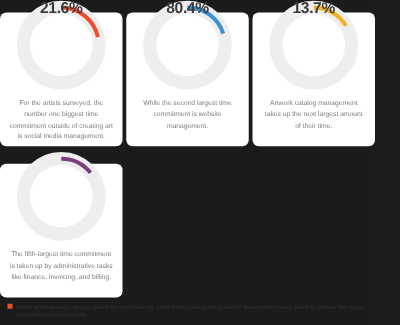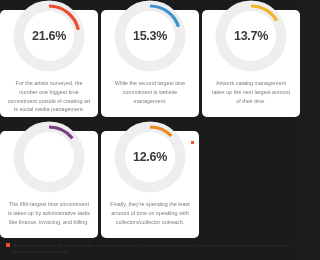--- a/index.html
+++ b/index.html
@@ -34,21 +34,21 @@
     align-items: center;
     overflow: visible;
     margin-top: 10px;
   }
   .gauge-wrap {
     position: relative;
     width: 72px;
     height: 72px;
     margin-top: -10px;
     display: flex;
-    align-items: center;
+    align-items: flex-start;
     justify-content: center;
   }
   .gauge-svg {
     position: absolute;
     top: 0; left: 0;
     width: 72px; height: 72px;
   }
   .gauge-hole {
     position: absolute;
     width: 50px; height: 50px;
@@ -122,21 +122,21 @@
       <div class="caption">For the artists surveyed, the number one biggest time commitment outside of creating art is social media management.</div>
     </div>
 
     <div class="card">
       <div class="gauge-wrap">
         <svg class="gauge-svg" viewBox="0 0 72 72">
           <circle cx="36" cy="36" r="30" fill="none" stroke="#eeeeee" stroke-width="11"></circle>
           <circle id="arc1" cx="36" cy="36" r="30" fill="none" stroke="#3d92cf" stroke-width="3.2" stroke-linecap="butt" transform="rotate(-90 36 36)" stroke-dasharray="37.69911184307752 188.49555921538757"></circle>
         </svg>
         <div class="gauge-hole"></div>
-        <div class="pct">15.3%</div>
+        <div class="pct">80.4%</div>
       </div>
       <div class="caption">While the second largest time commitment is website management.</div>
     </div>
 
     <div class="card">
       <div class="gauge-wrap">
         <svg class="gauge-svg" viewBox="0 0 72 72">
           <circle cx="36" cy="36" r="30" fill="none" stroke="#eeeeee" stroke-width="11"></circle>
           <circle id="arc2" cx="36" cy="36" r="30" fill="none" stroke="#f0b323" stroke-width="3.2" stroke-linecap="butt" transform="rotate(-90 36 36)" stroke-dasharray="30.913271711323556 188.49555921538757"></circle>
         </svg>
@@ -151,32 +151,20 @@
       <div class="gauge-wrap">
         <svg class="gauge-svg" viewBox="0 0 72 72">
           <circle cx="36" cy="36" r="30" fill="none" stroke="#eeeeee" stroke-width="11"></circle>
           <circle id="arc4" cx="36" cy="36" r="30" fill="none" stroke="#7b3f7e" stroke-width="3.2" stroke-linecap="butt" transform="rotate(-90 36 36)" stroke-dasharray="26.76636940858503 188.49555921538757"></circle>
         </svg>
         <div class="gauge-hole"></div>
       </div>
       <div class="caption">The fifth-largest time commitment is taken up by administrative tasks like finance, invoicing, and billing.</div>
     </div>
 
-    <div class="card">
-      <div class="corner-dot"></div>
-      <div class="gauge-wrap">
-        <svg class="gauge-svg" viewBox="0 0 72 72">
-          <circle cx="36" cy="36" r="30" fill="none" stroke="#eeeeee" stroke-width="11"></circle>
-          <circle id="arc5" cx="36" cy="36" r="30" fill="none" stroke="#ee8a21" stroke-width="3.2" stroke-linecap="butt" transform="rotate(-90 36 36)" stroke-dasharray="23.750440461138833 188.49555921538757"></circle>
-        </svg>
-        <div class="gauge-hole"></div>
-        <div class="pct">12.6%</div>
-      </div>
-      <div class="caption">Finally, they're spending the least amount of time on speaking with collectors/collector outreach.</div>
-    </div>
 
   </div>
 
   <div class="footer">
     <div class="footer-bullet"></div>
     <div class="footer-text">Which of these tasks do you spend the most time on, aside from creating the artwork? Respondents were asked to choose the single most time-consuming task.</div>
   </div>
 
 </div>
 

